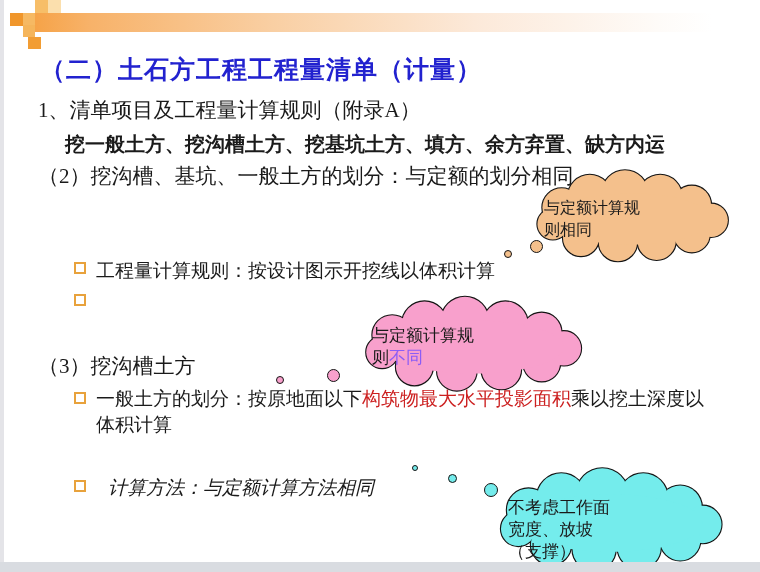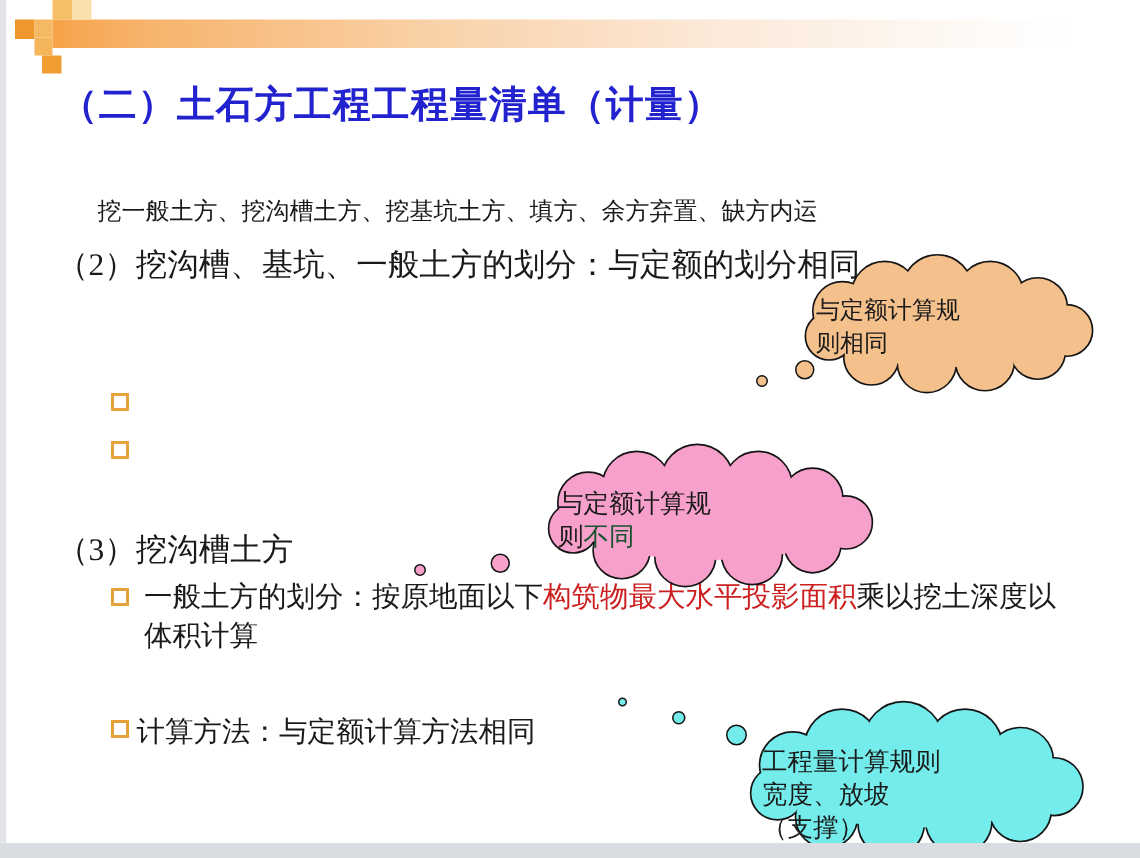--- a/index.html
+++ b/index.html
@@ -8,21 +8,21 @@
     font-family:"Liberation Serif","DejaVu Serif",serif;color:#1a1a1a;
   }
   .edge-left{position:absolute;left:0;top:0;width:4px;height:572px;background:#e4e4e8;}
   .edge-bottom{position:absolute;left:0;top:562px;width:760px;height:10px;background:#d9dce1;}
   .deco-sq{position:absolute;}
   .deco-bar{position:absolute;left:35px;top:13px;width:677px;height:19px;
     background:linear-gradient(90deg,#f6a348 0%,#f7b269 8%,#f9cfa3 35%,#fce9d9 65%,#fefbf8 92%,#ffffff 100%);}
   .abs{position:absolute;white-space:nowrap;}
   .title{font-size:25px;font-weight:bold;color:#2222cf;letter-spacing:1px;}
   .t21{font-size:21px;}
-  .t20{font-size:16px;}
+  .t20{font-size:20px;font-weight:bold;}
   .t19{font-size:19px;}
   .bullet-sq{position:absolute;width:8px;height:8px;border:2px solid #e8a23c;background:#fff;}
   .red{color:#cc2020;}
   .wrapblock{white-space:normal;line-height:26px;}
   .cloud{position:absolute;}
   .cloud svg{position:absolute;overflow:visible;}
   .cloud-text{position:absolute;left:0;top:0;width:100%;height:100%;
     display:flex;flex-direction:column;align-items:flex-start;justify-content:flex-start;
     text-align:center;font-size:16px;line-height:22px;z-index:3;}
   .dot{position:absolute;border-radius:50%;border:1.6px solid #141414;box-sizing:border-box;z-index:2;}
@@ -35,33 +35,35 @@
   <div class="deco-bar"></div>
   <div class="deco-sq" style="left:35px;top:0;width:13px;height:13px;background:#f7be68;"></div>
   <div class="deco-sq" style="left:48px;top:0;width:13px;height:13px;background:#fbdfad;"></div>
   <div class="deco-sq" style="left:10px;top:13px;width:13px;height:13px;background:#f0962b;"></div>
   <div class="deco-sq" style="left:23px;top:13px;width:12px;height:12px;background:#f6b963;"></div>
   <div class="deco-sq" style="left:23px;top:25px;width:12px;height:12px;background:#f5b55b;"></div>
   <div class="deco-sq" style="left:28px;top:37px;width:13px;height:12px;background:#f29d33;"></div>
 
   <div class="abs title" style="left:40px;top:53px;">（二）土石方工程工程量清单（计量）</div>
 
+  <div class="abs t21" style="left:38px;top:96px;">1、清单项目及工程量计算规则（附录A）</div>
   <div class="abs t20" style="left:65px;top:131px;">挖一般土方、挖沟槽土方、挖基坑土方、填方、余方弃置、缺方内运</div>
   <div class="abs t21" style="left:38px;top:162px;">（2）挖沟槽、基坑、一般土方的划分：与定额的划分相同</div>
 
   <span class="bullet-sq" style="left:74px;top:262px;"></span>
+  <div class="abs t19" style="left:96px;top:258px;">工程量计算规则：按设计图示开挖线以体积计算</div>
   <span class="bullet-sq" style="left:74px;top:294px;"></span>
 
   <div class="abs t21" style="left:38px;top:352px;">（3）挖沟槽土方</div>
   <span class="bullet-sq" style="left:74px;top:392px;"></span>
   <div class="abs t19 wrapblock" style="left:96px;top:386px;width:618px;">
     <span>一般土方的划分：按原地面以下</span><span class="red" style="color: rgb(204, 32, 32);">构筑物最大水平投影面积</span><span>乘以挖土深度以体积计算</span>
   </div>
   <span class="bullet-sq" style="left:74px;top:480px;"></span>
-  <div class="abs t19" style="left:91px;top:475px;">计算方法：与定额计算方法相同</div>
+  <div class="abs t19" style="left:108px;top:475px;font-style:italic;">计算方法：与定额计算方法相同</div>
 
   <div class="cloud" id="cloud-orange" style="left:544px;top:187px;width:176px;height:64px;">
     <svg width="234" height="122" style="left: -29px; top: -29px;">
         <circle cx="46.6" cy="49.480000000000004" r="19.2" fill="#F4C08C" stroke="#141414" stroke-width="2.2"></circle>
         <circle cx="74.76" cy="38.6" r="21.76" fill="#F4C08C" stroke="#141414" stroke-width="2.2"></circle>
         <circle cx="109.96000000000001" cy="35.4" r="23.04" fill="#F4C08C" stroke="#141414" stroke-width="2.2"></circle>
         <circle cx="145.16000000000003" cy="38.6" r="21.76" fill="#F4C08C" stroke="#141414" stroke-width="2.2"></circle>
         <circle cx="176.84" cy="46.92" r="19.2" fill="#F4C08C" stroke="#141414" stroke-width="2.2"></circle>
         <circle cx="196.2" cy="62.28" r="16.64" fill="#F4C08C" stroke="#141414" stroke-width="2.2"></circle>
         <circle cx="176.84" cy="76.36" r="17.92" fill="#F4C08C" stroke="#141414" stroke-width="2.2"></circle>
@@ -111,21 +113,21 @@
         <circle cx="221.89999999999998" cy="64.32" r="17.16" fill="#F8A0CC"></circle>
         <circle cx="199.68" cy="78.84" r="18.48" fill="#F8A0CC"></circle>
         <circle cx="159.28" cy="85.44" r="19.8" fill="#F8A0CC"></circle>
         <circle cx="114.84" cy="86.75999999999999" r="19.8" fill="#F8A0CC"></circle>
         <circle cx="72.42" cy="82.80000000000001" r="18.48" fill="#F8A0CC"></circle>
         <circle cx="40.1" cy="68.28" r="15.84" fill="#F8A0CC"></circle>
         <ellipse cx="131" cy="63" rx="90.9" ry="26.400000000000002" fill="#F8A0CC"></ellipse>
       </svg>
     <div class="cloud-text" style="padding-top:11px;font-size:17px;">
       <span>与定额计算规</span>
-      <span><span>则</span><span style="color: #14532d;">不同</span></span>
+      <span><span>则</span><span style="color: #8b5cf6;">不同</span></span>
     </div>
   </div>
   <div class="dot" style="left: 327px; top: 369px; width: 13px; height: 13px; background: rgb(248, 160, 204);"></div>
   <div class="dot" style="left: 276px; top: 376px; width: 8px; height: 8px; background: rgb(248, 160, 204);"></div>
 
   <div class="cloud" id="cloud-cyan" style="left:508px;top:487px;width:205px;height:72px;">
     <svg width="269" height="136" style="left: -32px; top: -32px;">
         <circle cx="52.5" cy="55.04" r="21.599999999999998" fill="#74ECEC" stroke="#141414" stroke-width="2.2"></circle>
         <circle cx="85.30000000000001" cy="42.8" r="24.48" fill="#74ECEC" stroke="#141414" stroke-width="2.2"></circle>
         <circle cx="126.3" cy="39.2" r="25.919999999999998" fill="#74ECEC" stroke="#141414" stroke-width="2.2"></circle>
@@ -144,21 +146,21 @@
         <circle cx="204.2" cy="52.160000000000004" r="21.599999999999998" fill="#74ECEC"></circle>
         <circle cx="226.75" cy="69.44" r="18.72" fill="#74ECEC"></circle>
         <circle cx="204.2" cy="85.28" r="20.160000000000004" fill="#74ECEC"></circle>
         <circle cx="163.2" cy="92.47999999999999" r="21.599999999999998" fill="#74ECEC"></circle>
         <circle cx="118.1" cy="93.92" r="21.599999999999998" fill="#74ECEC"></circle>
         <circle cx="75.05" cy="89.6" r="20.160000000000004" fill="#74ECEC"></circle>
         <circle cx="42.25" cy="73.75999999999999" r="17.28" fill="#74ECEC"></circle>
         <ellipse cx="134.5" cy="68" rx="92.25" ry="28.8" fill="#74ECEC"></ellipse>
       </svg>
     <div class="cloud-text" style="padding-top:10px;font-size:17px;">
-      <span>工程量计算规则</span>
+      <span>不考虑工作面</span>
       <span>宽度、放坡</span>
       <span>（支撑）</span>
     </div>
   </div>
   <div class="dot" style="left: 484px; top: 483px; width: 14px; height: 14px; background: rgb(116, 236, 236);"></div>
   <div class="dot" style="left: 448px; top: 474px; width: 9px; height: 9px; background: rgb(116, 236, 236);"></div>
   <div class="dot" style="left: 412px; top: 465px; width: 6px; height: 6px; background: rgb(116, 236, 236);"></div>
 
   <div class="edge-left"></div>
   <div class="edge-bottom"></div>

